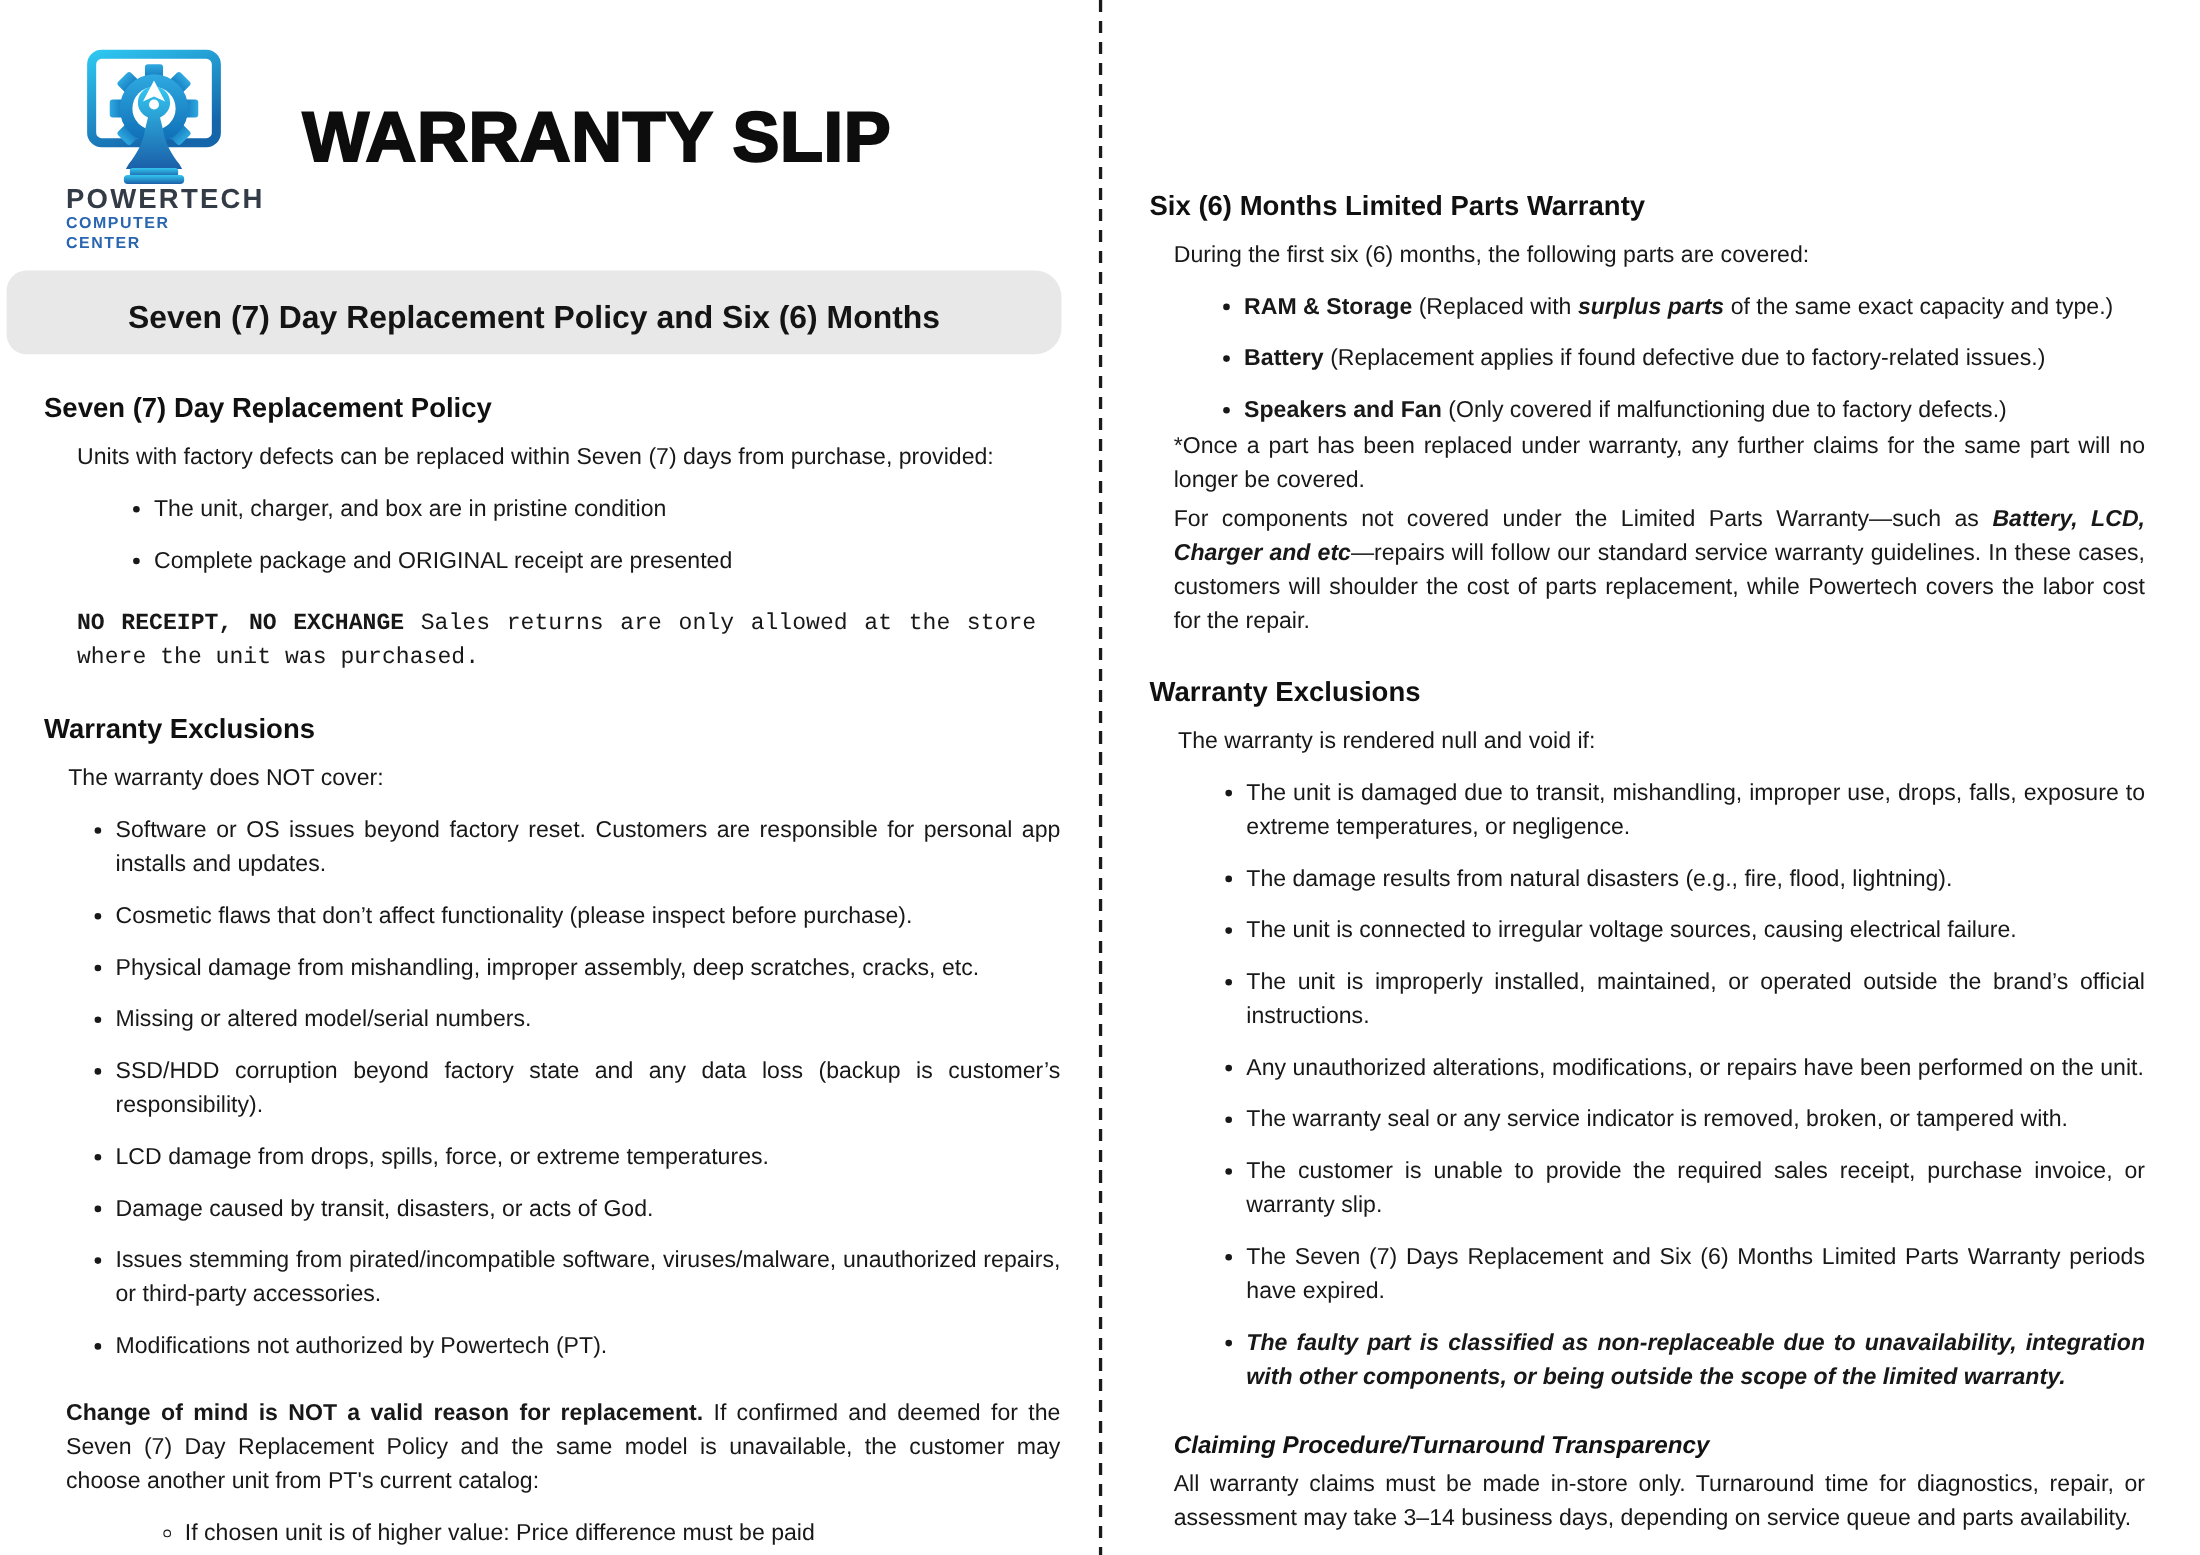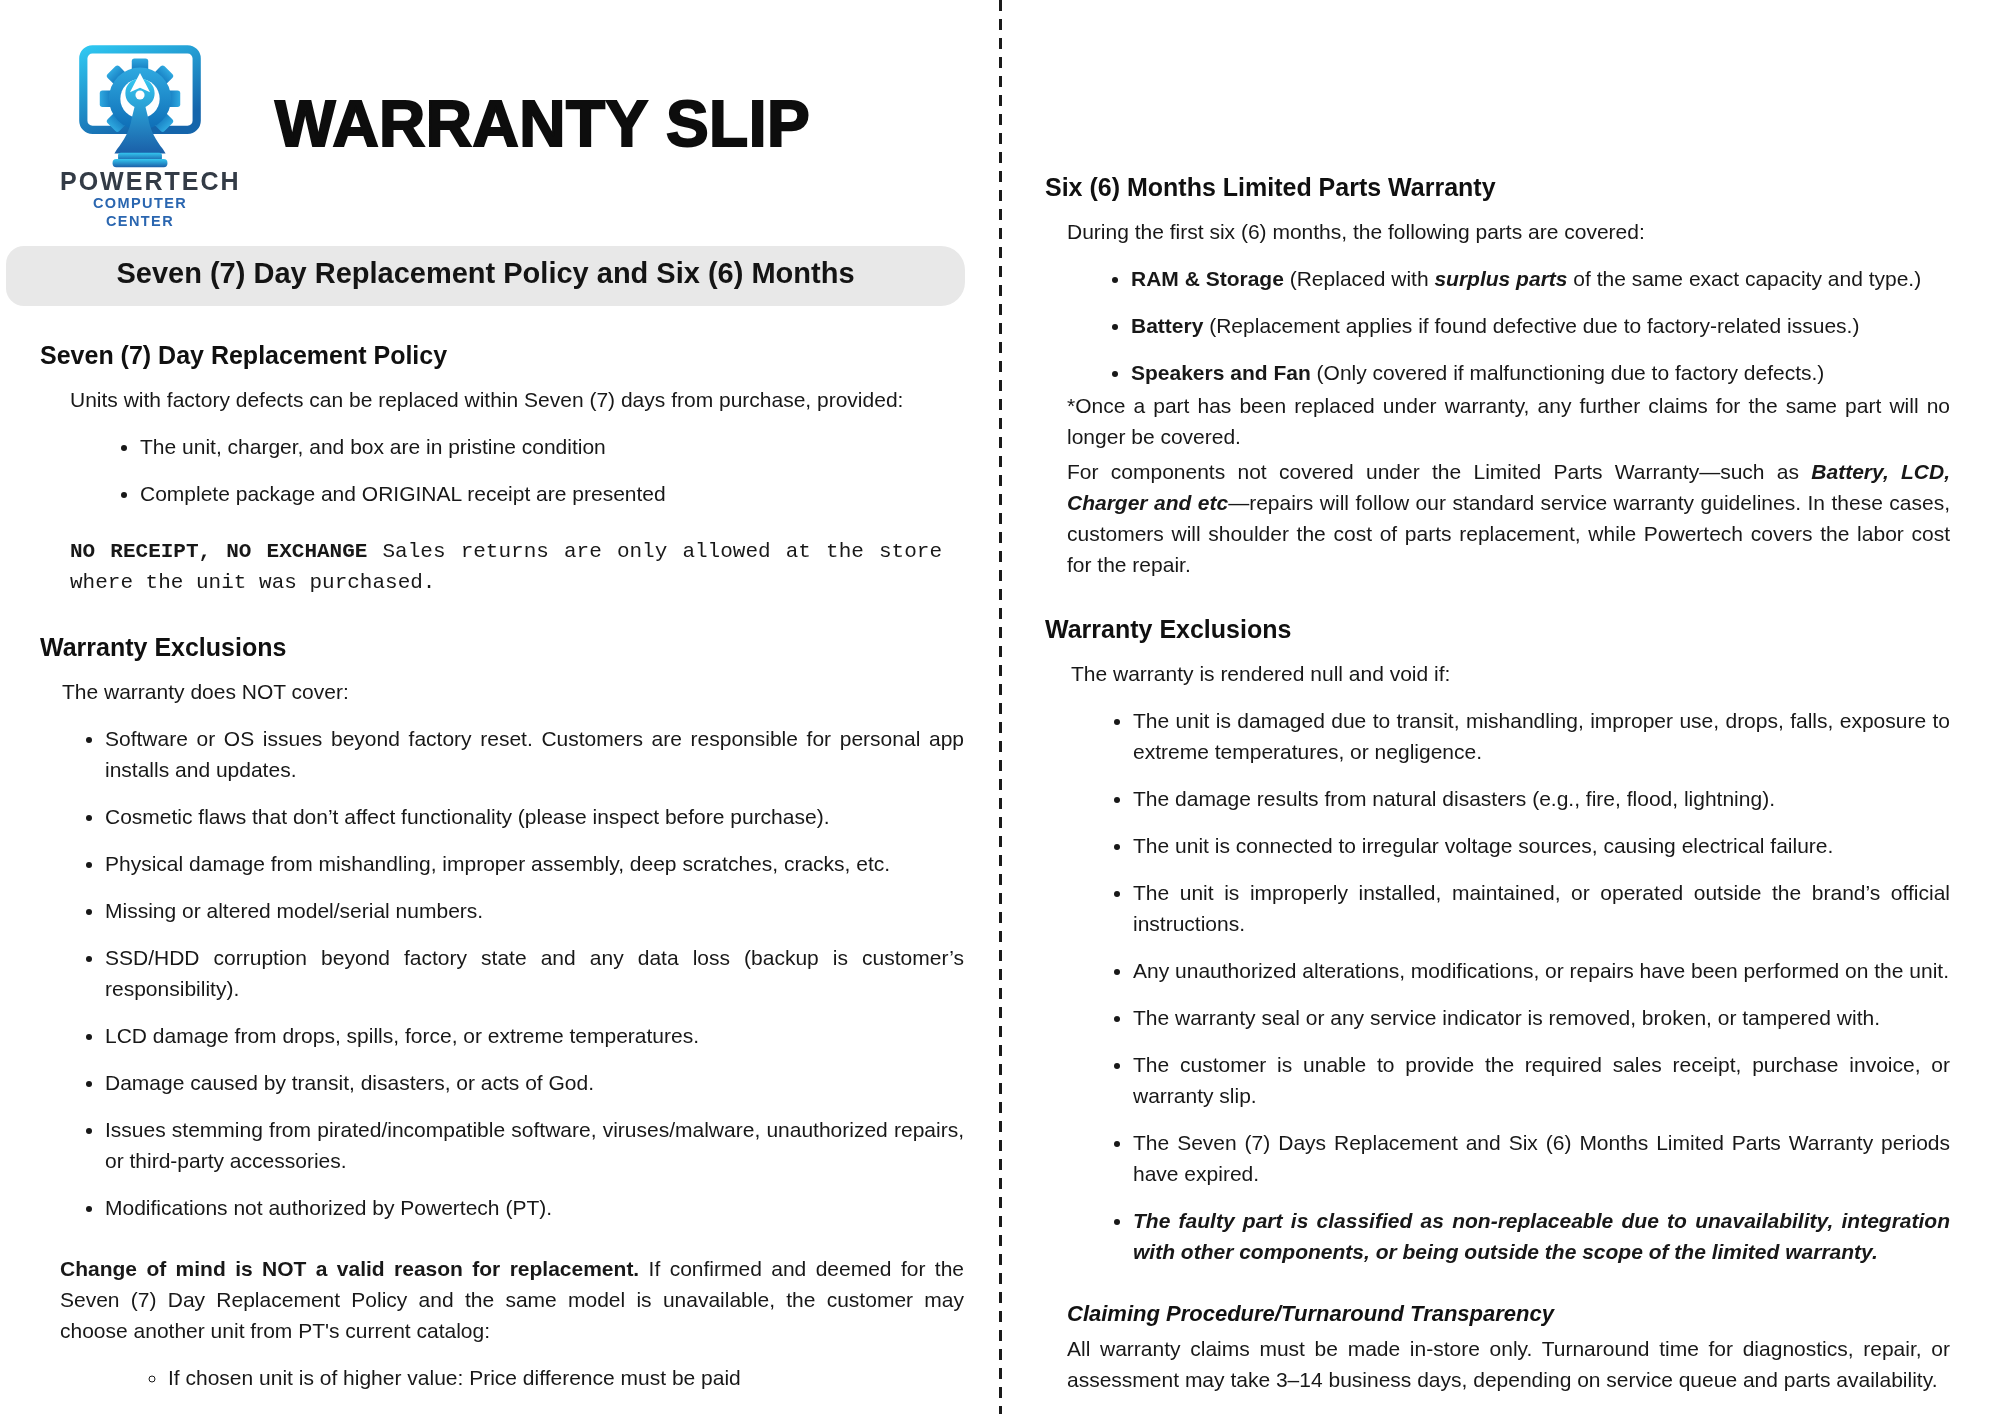--- a/index.html
+++ b/index.html
@@ -38,21 +38,21 @@
   }
 
   
   .brand-header {
     display: flex;
     align-items: center;
     padding: 42px 0 0 20px;
   }
   .logo {
     width: 160px;
-    text-align: center;
+    text-align: left;
     flex: 0 0 160px;
   }
   .logo svg { display: block; margin: 0 auto; }
   .brand-name {
     font-weight: bold;
     font-size: 25px;
     letter-spacing: 2px;
     color: #333b46;
     line-height: 26px;
     margin-top: -2px;
@@ -75,21 +75,21 @@
     transform: translateY(-12px);
   }
 
   
   .banner {
     box-sizing: border-box;
     margin: 16px 0 0 -34px;
     width: 959px;
     background: #e8e8e8;
     border-radius: 18px 24px 24px 18px;
-    padding: 7px 10px 12px;
+    padding: 23px 10px 12px;
   }
   .banner-text {
     text-align: center;
     font-weight: bold;
     font-size: 29px;
     line-height: 41px;
     color: #141414;
   }
 
   

